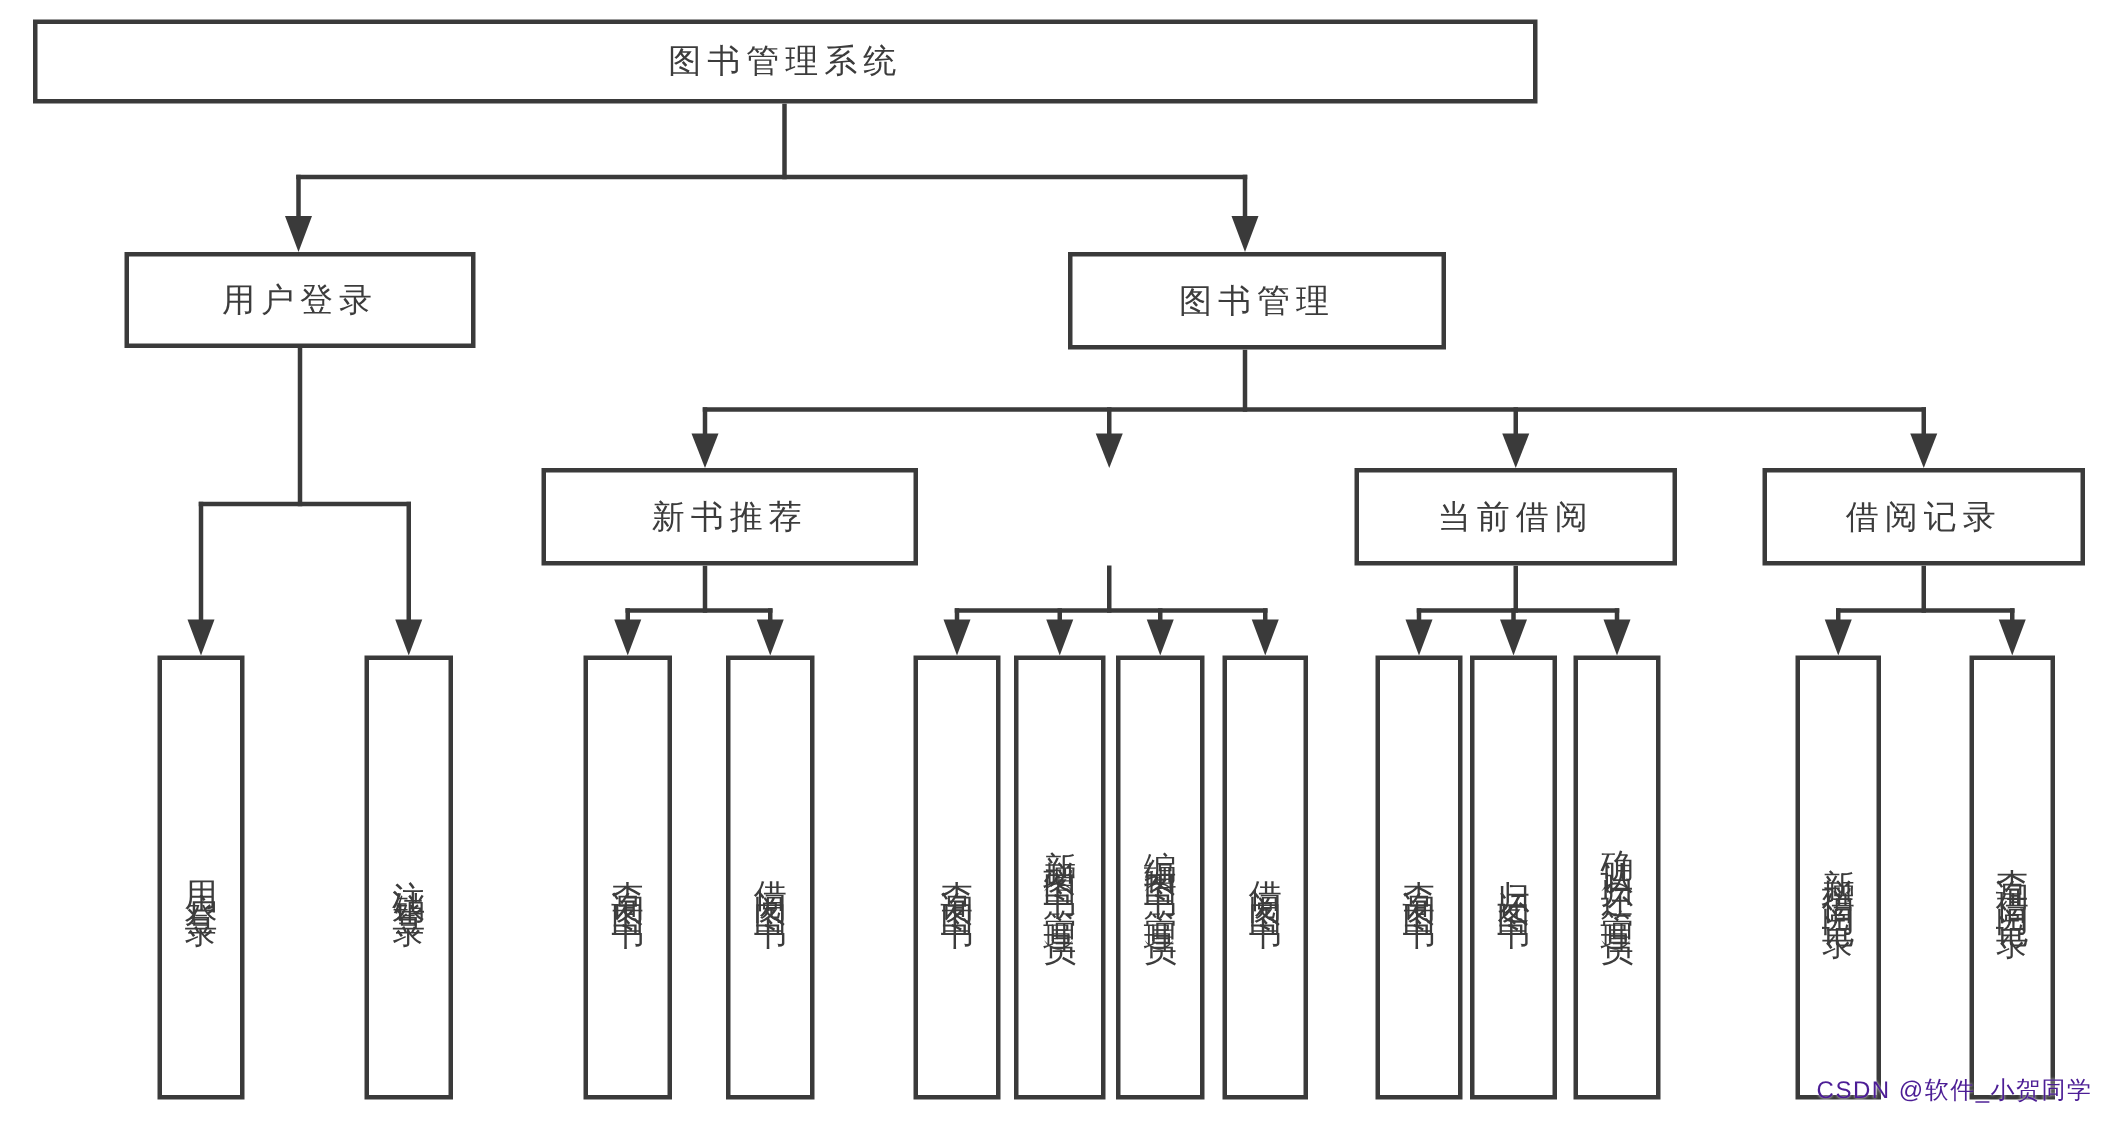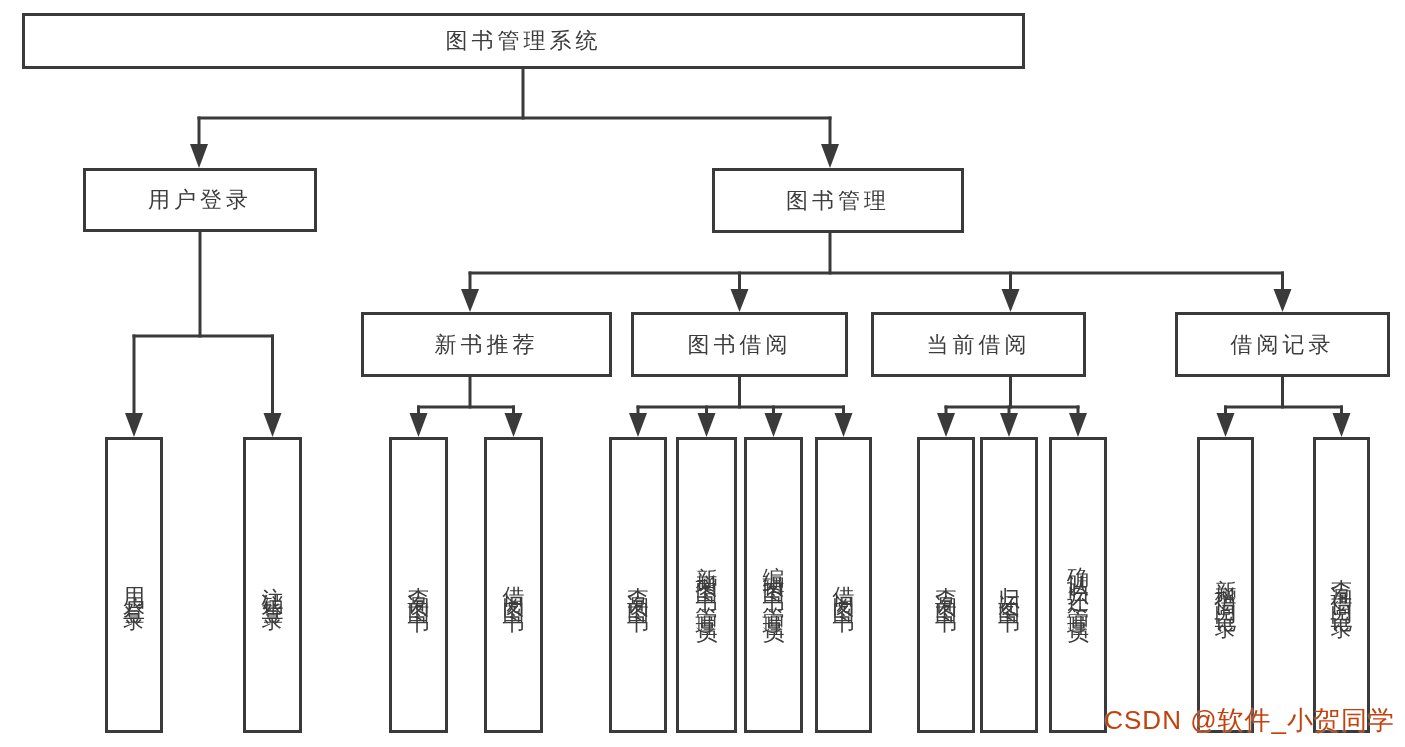--- a/index.html
+++ b/index.html
@@ -18,21 +18,21 @@
     display:flex; align-items:center; justify-content:center;
     font-size:22px; letter-spacing:4px; text-align:center;
     line-height:1.25; white-space:nowrap;
   }
   .node.v {
     writing-mode:vertical-rl; text-orientation:mixed;
     letter-spacing:8px; white-space:normal; line-height:1;
   }
   .watermark {
     position:absolute; right:10px; bottom:9px; z-index:5;
-    font-size:26px; letter-spacing:1px; color:#c2410c;
+    font-size:16px; letter-spacing:1px; color:#4c1d95;
     text-shadow:0 0 2px #ffffff;
   }
 </style>
 </head>
 <body>
 
 <div class="stage">
 
   <svg class="wires" width="1405" height="747" viewBox="0 0 1405 747" aria-hidden="true">
     <g>
@@ -102,22 +102,21 @@
       <polygon points="1332.5,413 1350.5,413 1341.5,437"></polygon>
     </g>
   </svg>
 
   <div class="node" style="left:22px;top:13px;width:1003px;height:56px">图书管理系统</div>
 
   <div class="node" style="left:83px;top:168px;width:234px;height:64px">用户登录</div>
   <div class="node" style="left:712px;top:168px;width:252px;height:65px">图书管理</div>
 
   <div class="node" style="left:361px;top:312px;width:251px;height:65px">新书推荐</div>
-  <div class="node" style="left:631px;top:312px;width:217px;height:65px">图书借阅</div>
-  <div class="node" style="left:871px;top:312px;width:215px;height:65px">当前借阅</div>
+  <div class="node" style="left:903px;top:312px;width:215px;height:65px">当前借阅</div>
   <div class="node" style="left:1175px;top:312px;width:215px;height:65px">借阅记录</div>
 
   <div class="node v" style="left:105px;top:437px;width:58px;height:296px">用户登录</div>
   <div class="node v" style="left:243px;top:437px;width:59px;height:296px">注销登录</div>
 
   <div class="node v" style="left:389px;top:437px;width:59px;height:296px">查询图书</div>
   <div class="node v" style="left:484px;top:437px;width:59px;height:296px">借阅图书</div>
 
   <div class="node v" style="left:609px;top:437px;width:58px;height:296px">查询图书</div>
   <div class="node v" style="left:676px;top:437px;width:61px;height:296px">新增图书（管理员）</div>

